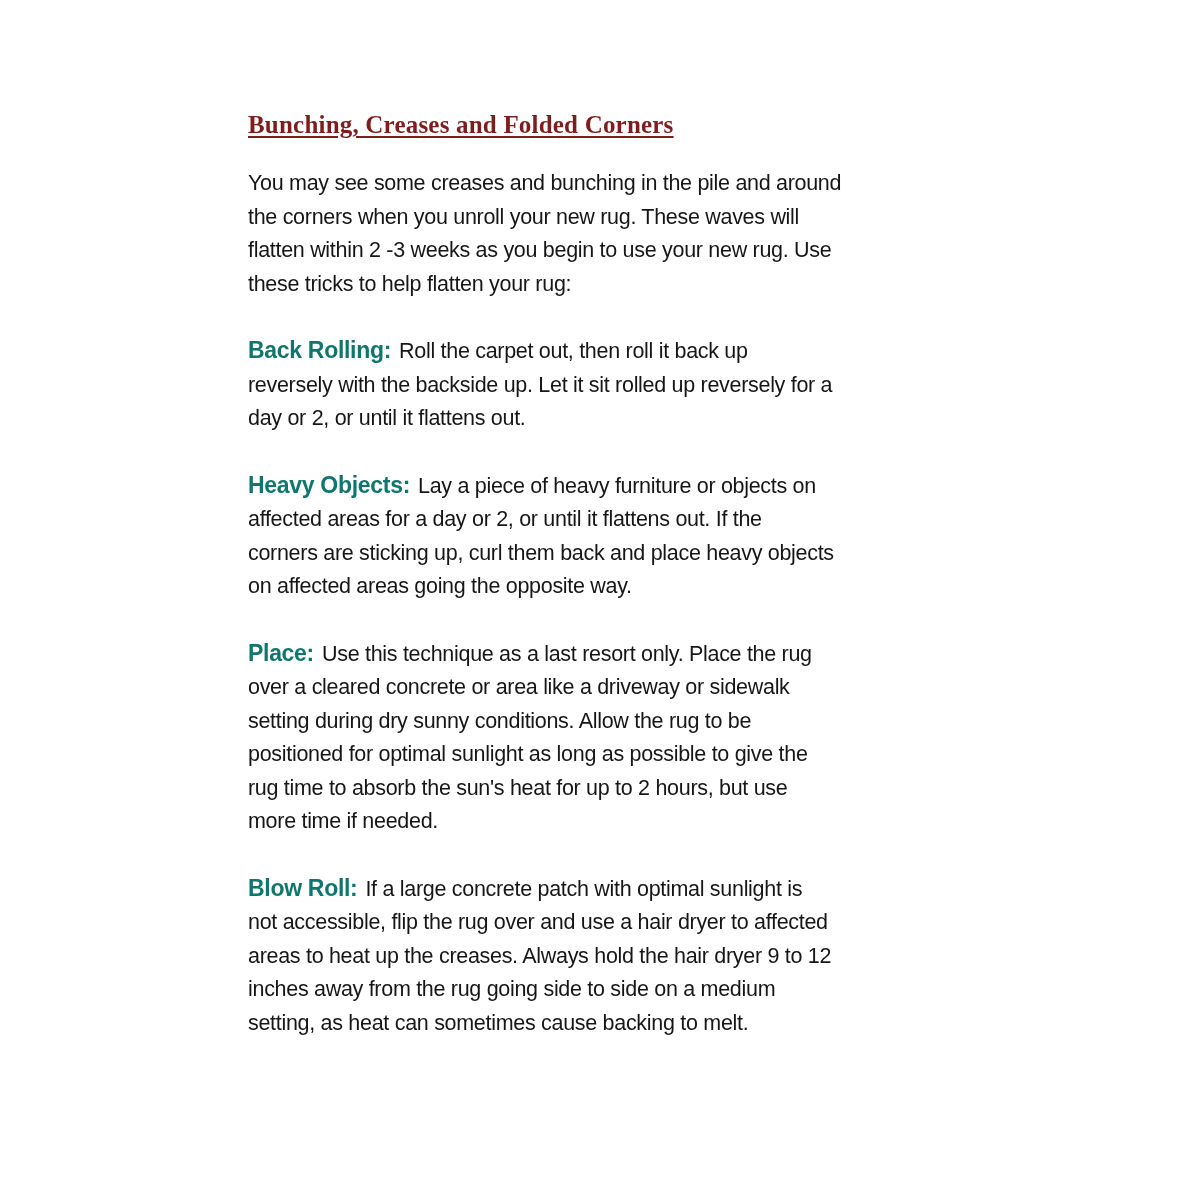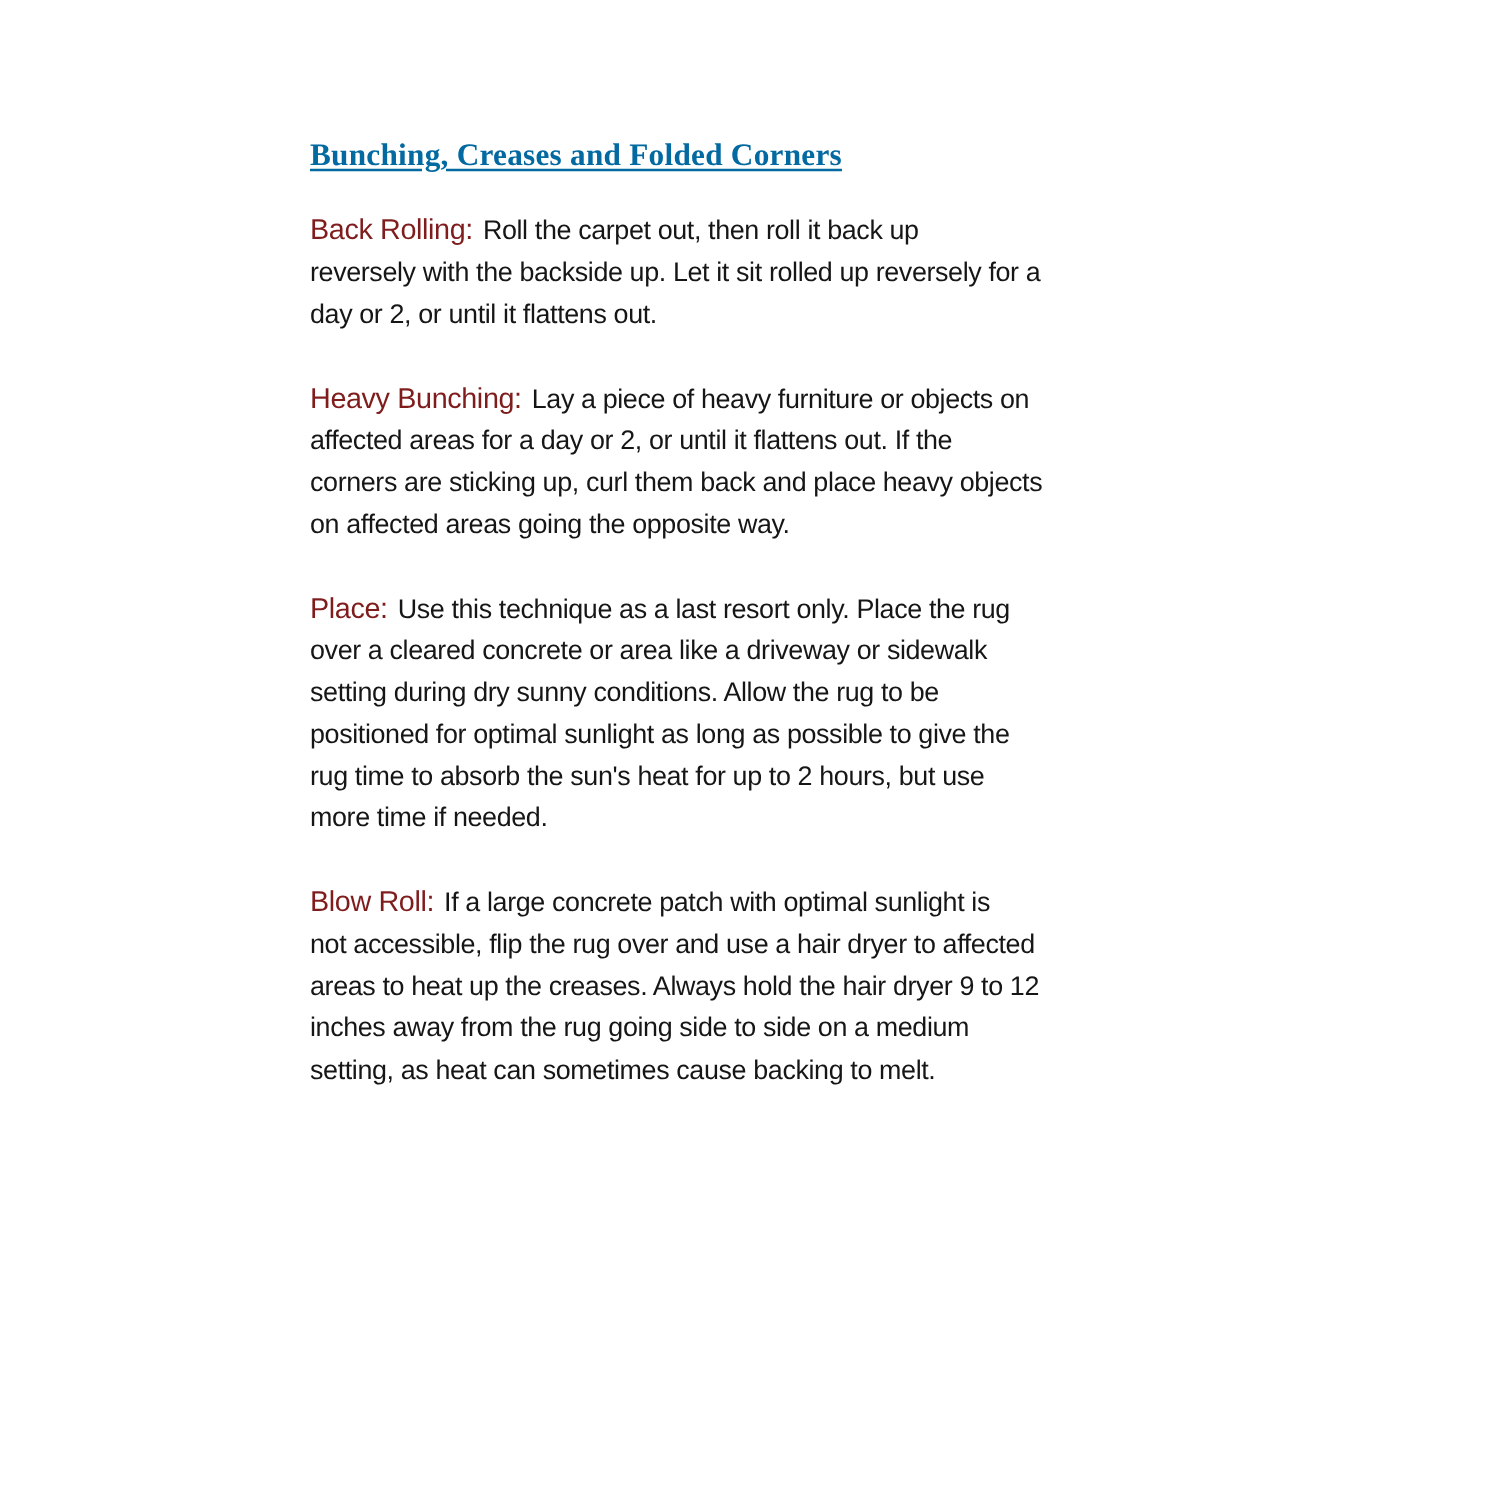--- a/index.html
+++ b/index.html
@@ -20,52 +20,56 @@
     left: 248px;
     top: 110px;
     width: 952px;
     color: #161616;
   }
   .doc-title {
     font-family: "Liberation Serif", serif;
     font-weight: 700;
     font-size: 25px;
     line-height: 30px;
-    color: #0369a1;
+    color: #7f1d1d;
     text-decoration: underline;
     text-underline-offset: 3px;
     margin: 0 0 27px 0;
     letter-spacing: 0.2px;
   }
   p.para {
     font-size: 21.5px;
     line-height: 33.5px;
     letter-spacing: -0.3px;
     margin: 0 0 33px 0;
     white-space: pre-line;
     color: #161616;
   }
   .lead {
-    font-weight: 400;
+    font-weight: 700;
     font-size: 23px;
     letter-spacing: -0.3px;
     margin-right: 8px;
-    color: #7f1d1d;
+    color: #0f766e;
   }
 </style>
 </head>
 <body>
 
 <div class="canvas">
   <div class="content">
     <h1 class="doc-title">Bunching, Creases and Folded Corners</h1>
+    <p class="para">You may see some creases and bunching in the pile and around
+the corners when you unroll your new rug. These waves will
+flatten within 2 -3 weeks as you begin to use your new rug. Use
+these tricks to help flatten your rug:</p>
     <p class="para"><span class="lead">Back Rolling:</span><span>Roll the carpet out, then roll it back up
 reversely with the backside up. Let it sit rolled up reversely for a
 day or 2, or until it flattens out.</span></p>
-    <p class="para"><span class="lead">Heavy Bunching:</span><span>Lay a piece of heavy furniture or objects on
+    <p class="para"><span class="lead">Heavy Objects:</span><span>Lay a piece of heavy furniture or objects on
 affected areas for a day or 2, or until it flattens out. If the
 corners are sticking up, curl them back and place heavy objects
 on affected areas going the opposite way.</span></p>
     <p class="para"><span class="lead">Place:</span><span>Use this technique as a last resort only. Place the rug
 over a cleared concrete or area like a driveway or sidewalk
 setting during dry sunny conditions. Allow the rug to be
 positioned for optimal sunlight as long as possible to give the
 rug time to absorb the sun's heat for up to 2 hours, but use
 more time if needed.</span></p>
     <p class="para"><span class="lead">Blow Roll:</span><span>If a large concrete patch with optimal sunlight is

